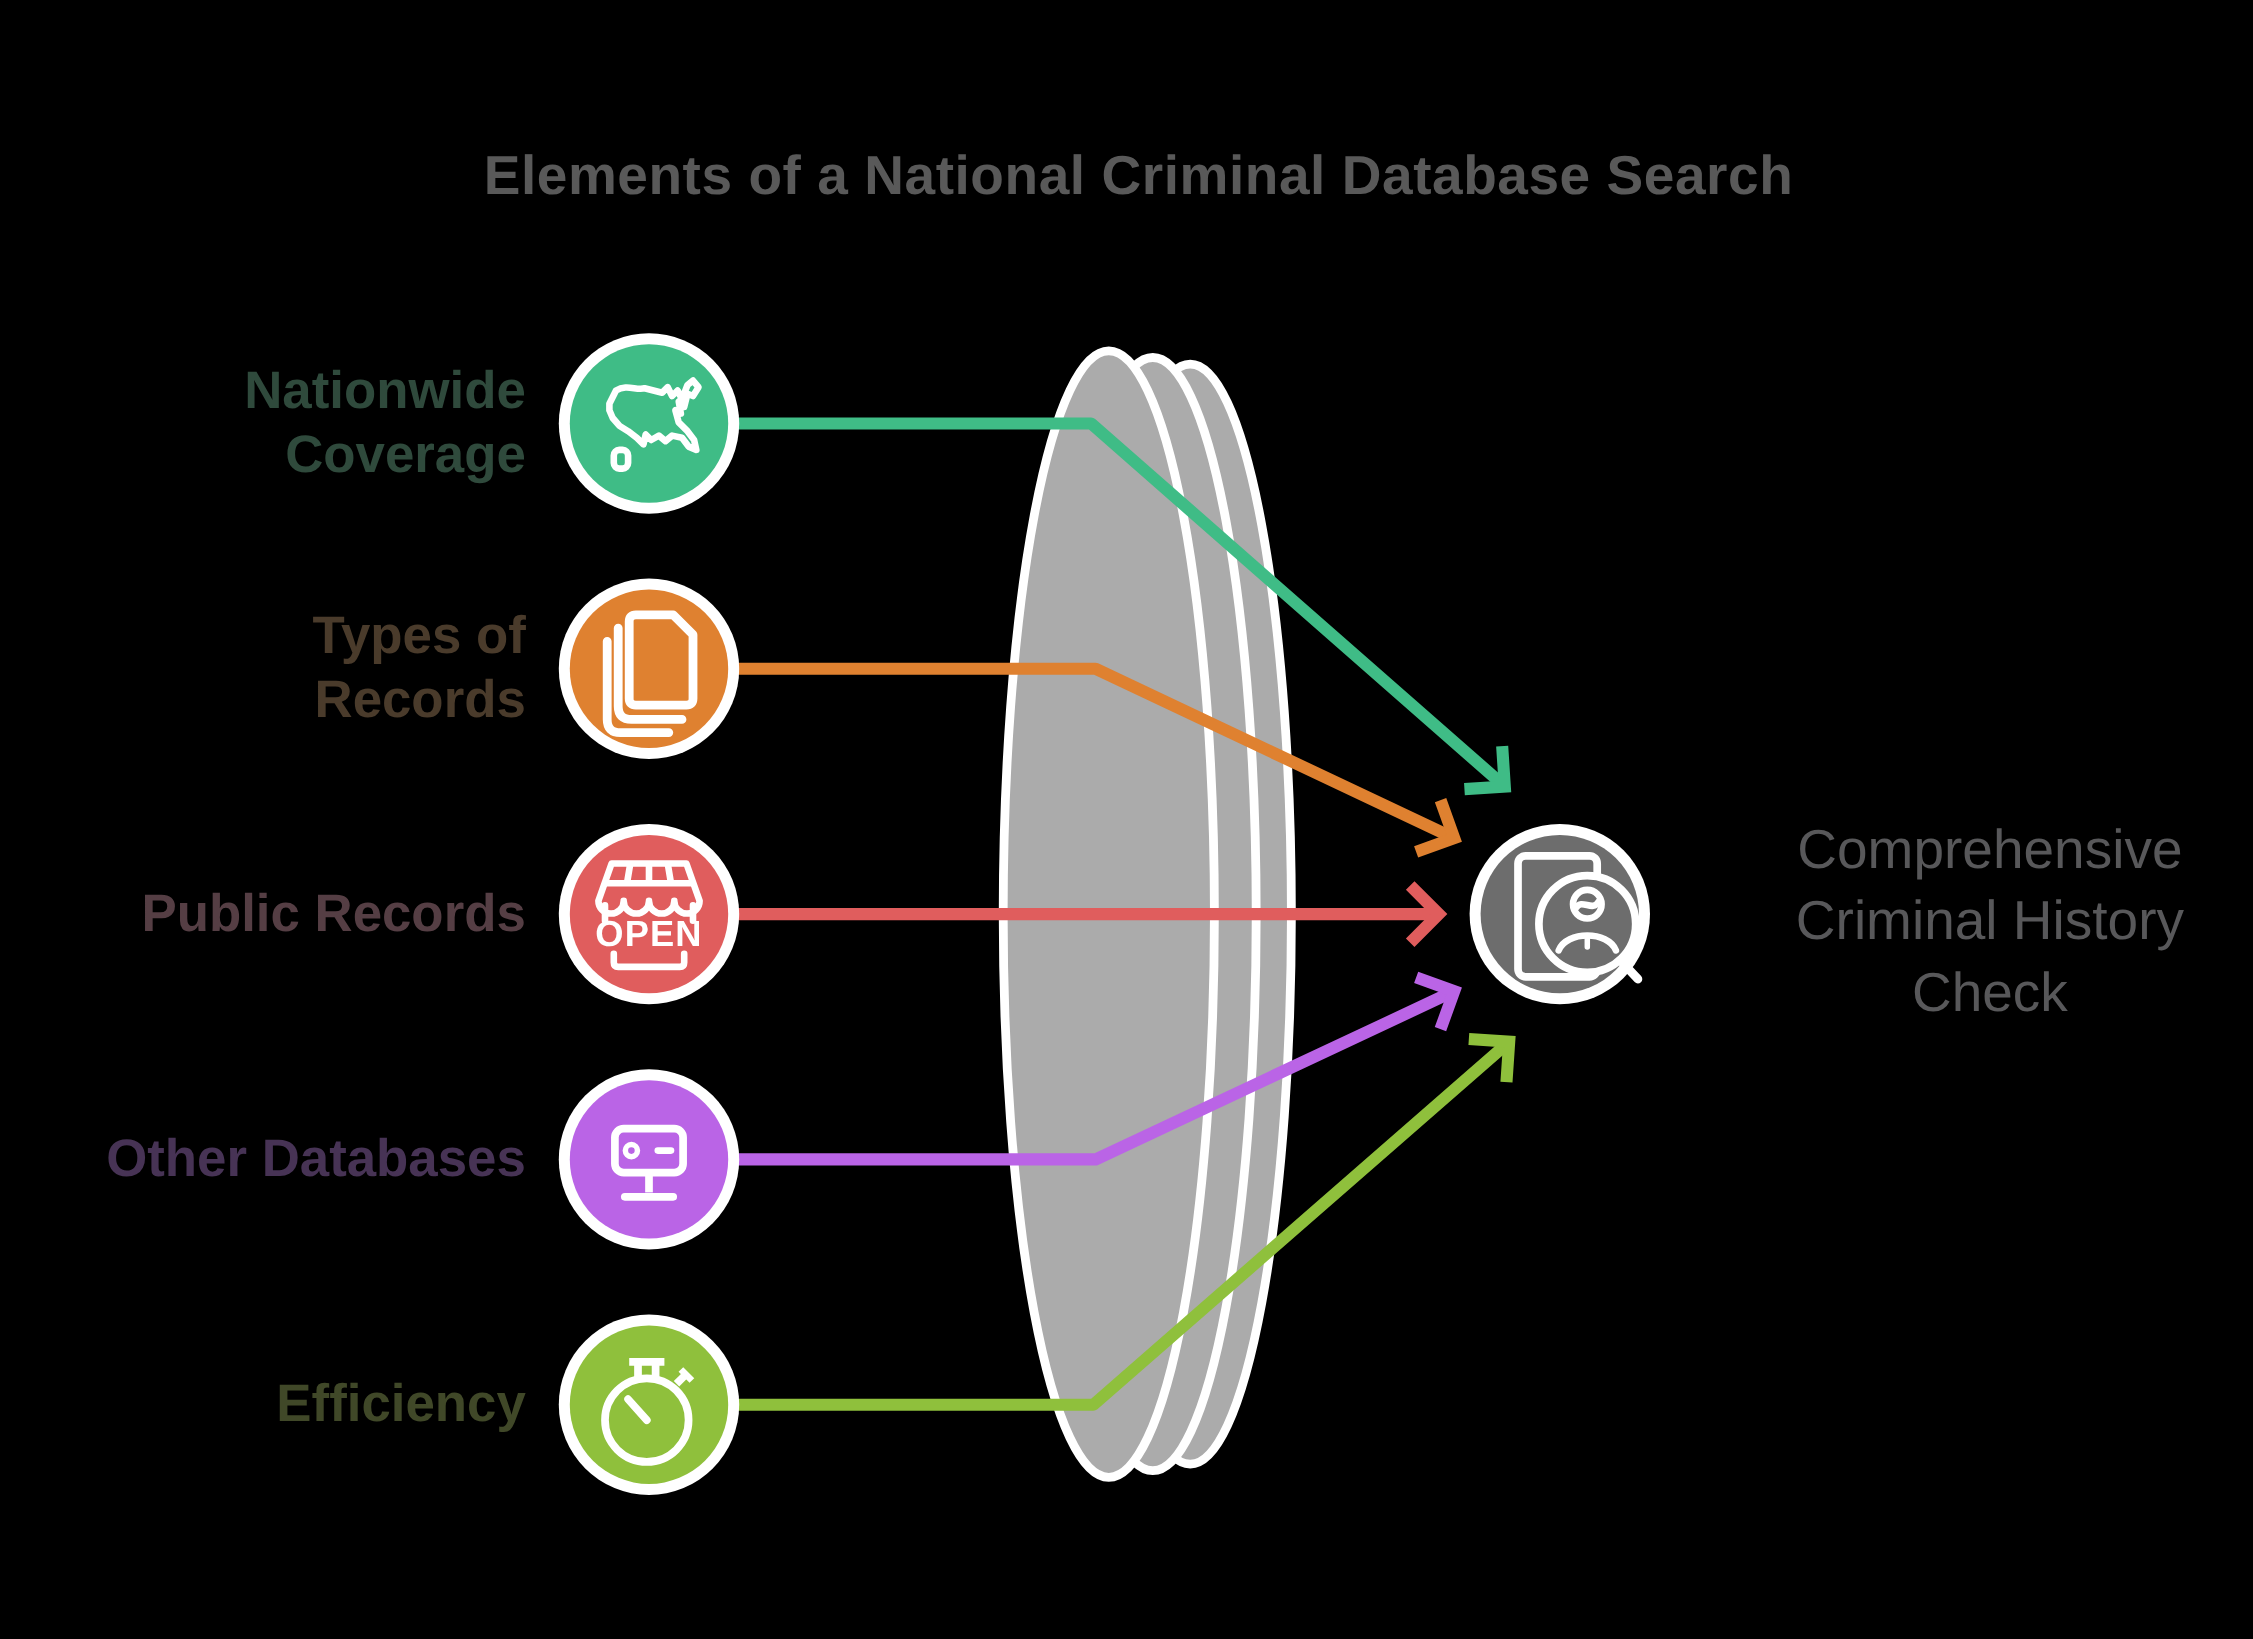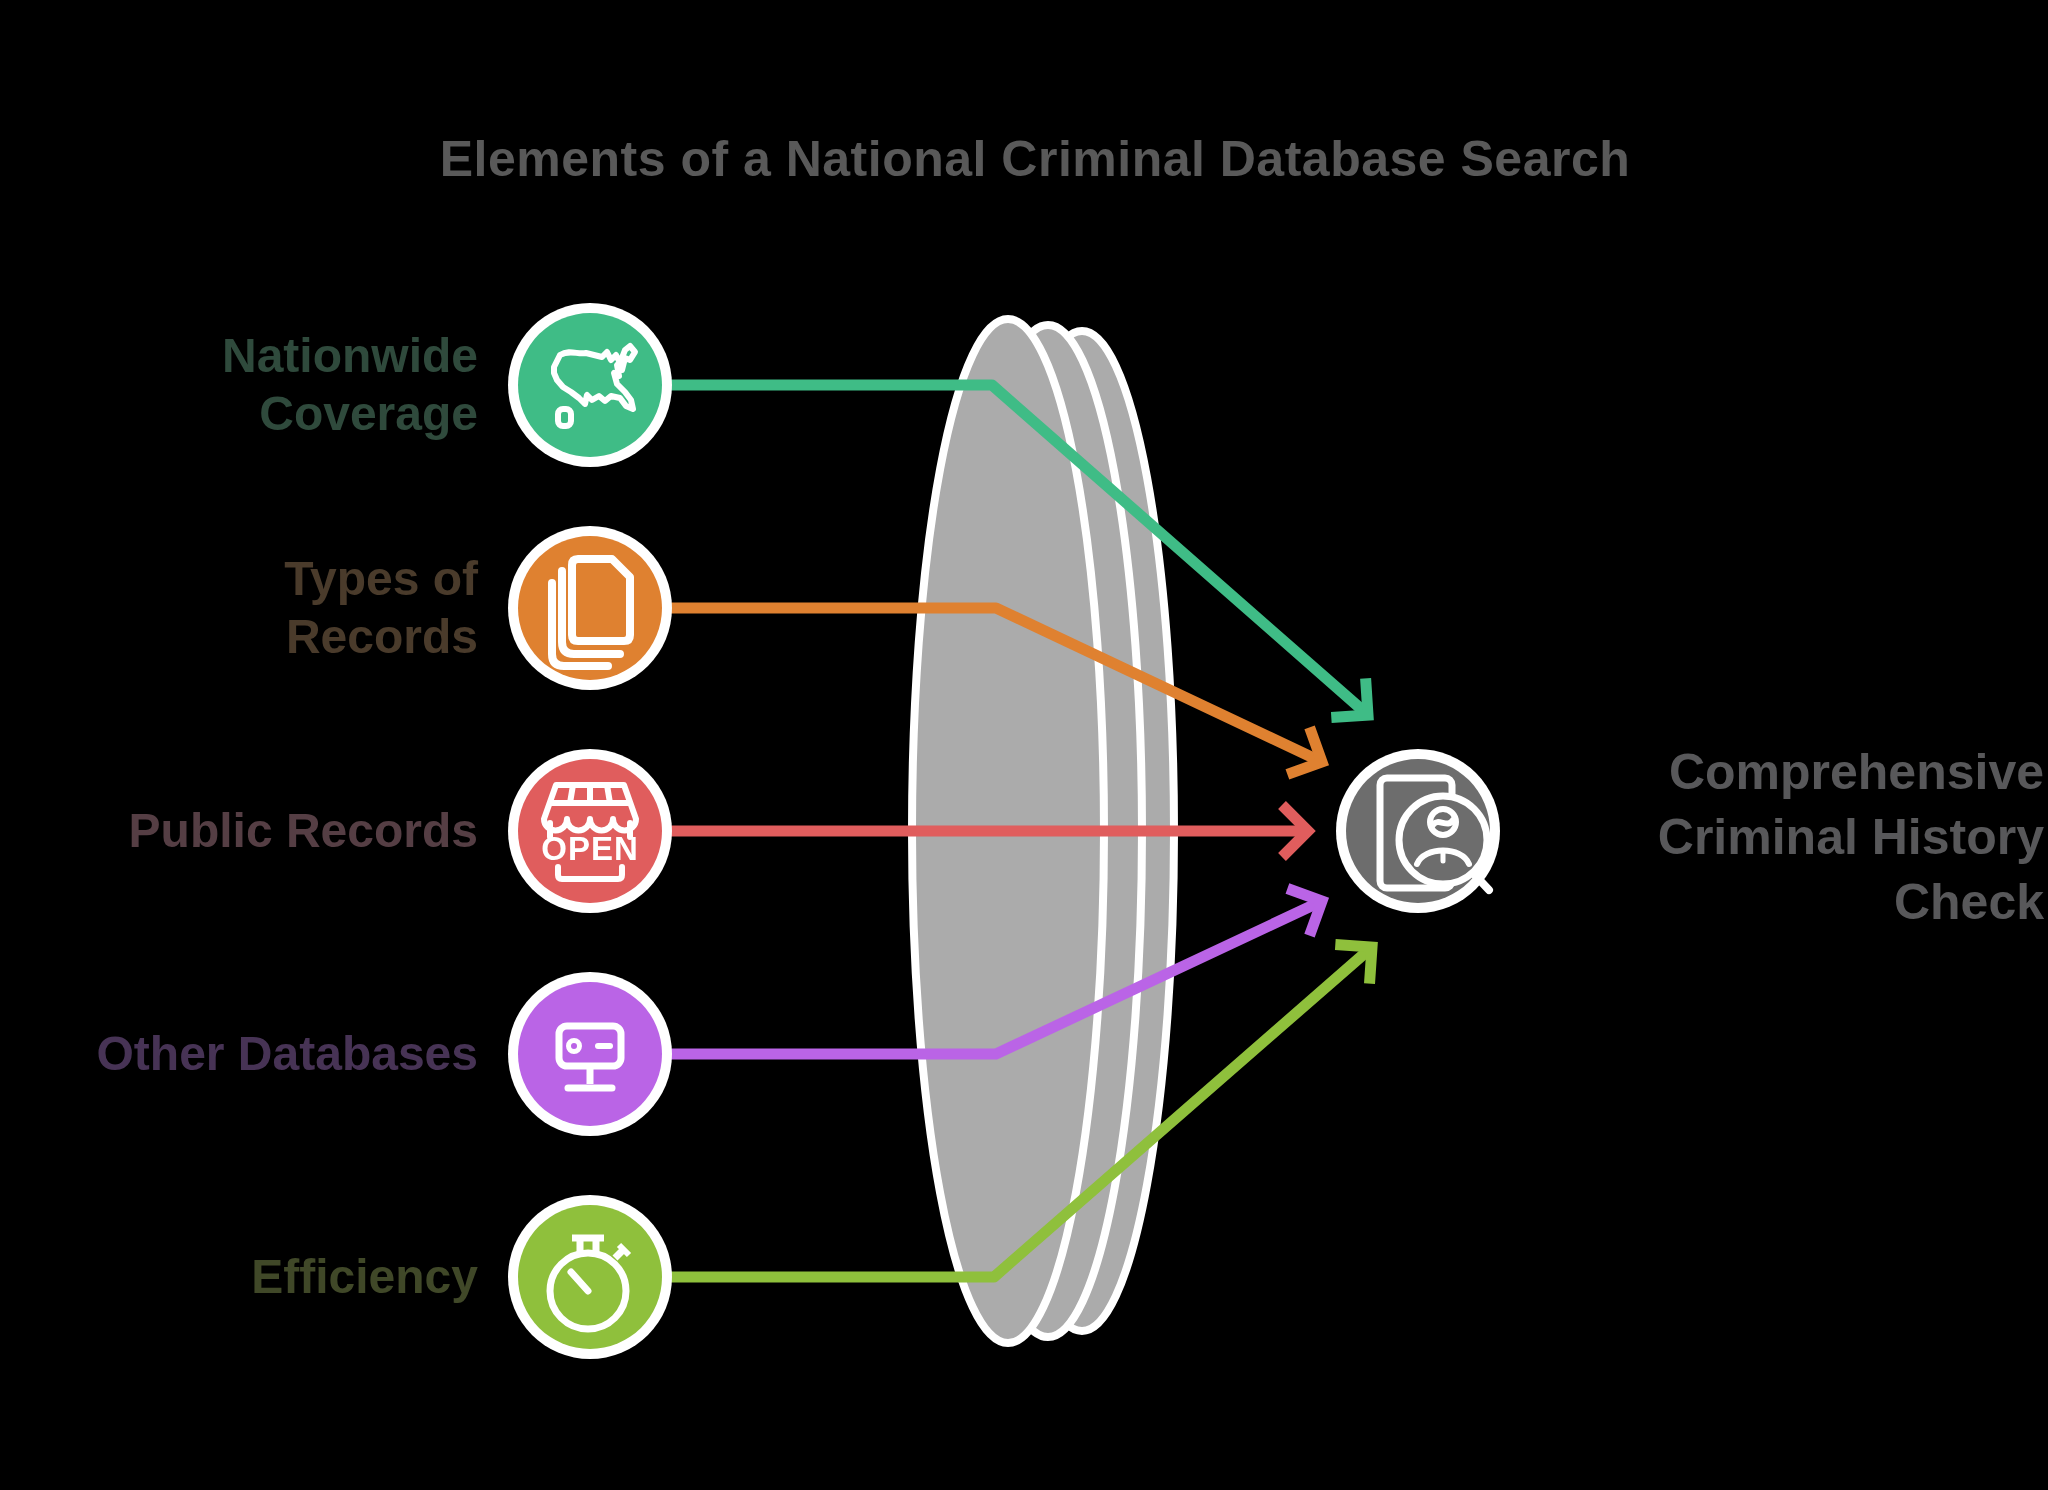--- a/index.html
+++ b/index.html
@@ -40,23 +40,23 @@
   .src-label.l0 { top: 327px; color: #2f4a3c; }
   .src-label.l1 { top: 550px; color: #4a3b2b; }
   .src-label.l2 { top: 802px; color: #553e44; }
   .src-label.l3 { top: 1025px; color: #473355; }
   .src-label.l4 { top: 1248px; color: #404828; }
   .result-label {
     position: absolute;
     left: 1574px;
     top: 740px;
     width: 470px;
-    text-align: right;
+    text-align: center;
     font-size: 50px;
-    font-weight: 700;
+    font-weight: 400;
     line-height: 65px;
     color: #58585a;
     white-space: pre-line;
   }
   .icon-stroke { stroke: #ffffff; fill: none; }
 </style>
 </head>
 <body>
 
 <div class="stage">

